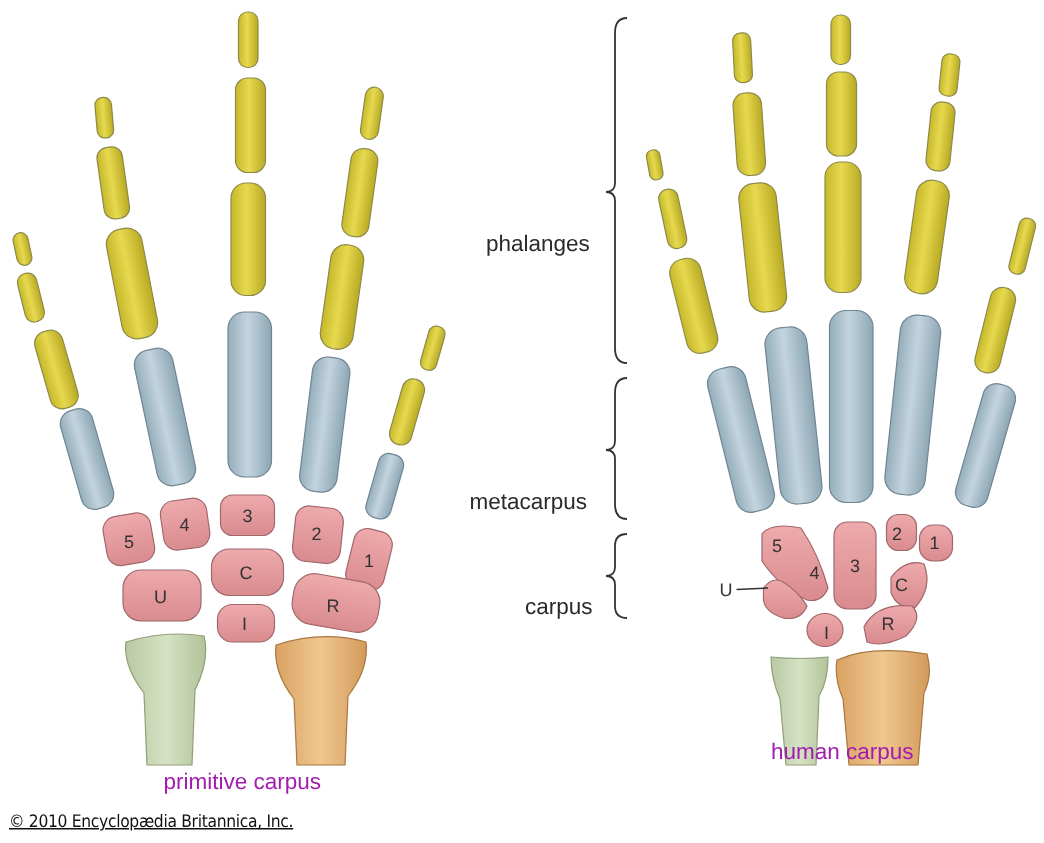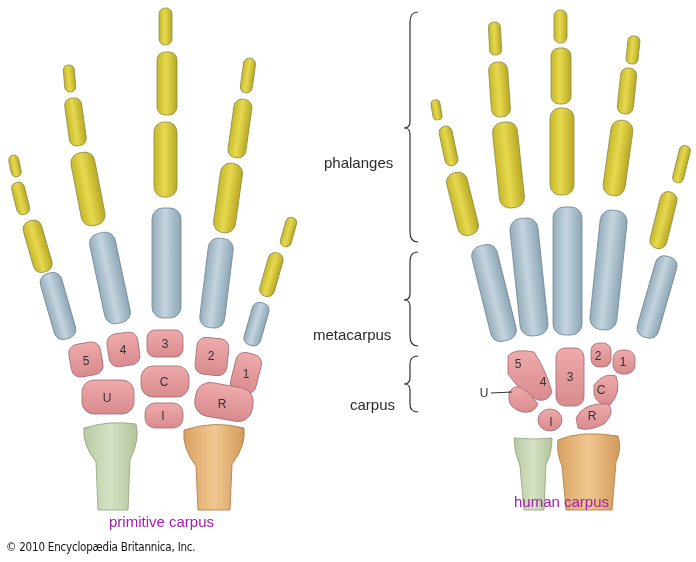--- a/index.html
+++ b/index.html
@@ -3,21 +3,21 @@
 <meta charset="utf-8">
 <style>
   html, body { margin: 0; padding: 0; background: #ffffff; }
   body { width: 696px; height: 562px; position: relative; overflow: hidden;
          font-family: "Liberation Sans", "DejaVu Sans", sans-serif; color: #222; }
   .stage { position: absolute; left: 0; top: 0; width: 696px; height: 562px; }
   svg text { font-family: "Liberation Sans", "DejaVu Sans", sans-serif; }
   .lbl { position: absolute; font-size: 15px; color: #2a2a2a; white-space: nowrap; margin-top: 35px; }
   .caption { position: absolute; font-size: 15px; color: #a21caf; white-space: nowrap; }
   .copyright { position: absolute; left: 6px; top: 540px; font-size: 11.5px; color: #111;
-               font-family: "DejaVu Sans Condensed", "DejaVu Sans", sans-serif; letter-spacing: -0.2px; }
+               font-family: "DejaVu Sans Condensed", "DejaVu Sans", sans-serif; letter-spacing: -0.2px; text-decoration: underline; }
 </style>
 </head>
 <body>
 
 <div class="stage">
 <svg width="696" height="562" viewBox="0 0 696 562" xmlns="http://www.w3.org/2000/svg">
   <defs>
     <linearGradient id="gy" x1="0" x2="1" y1="0" y2="0">
       <stop offset="0" stop-color="#c7b82a"></stop>
           <stop offset="0.45" stop-color="#e6d94f"></stop>

